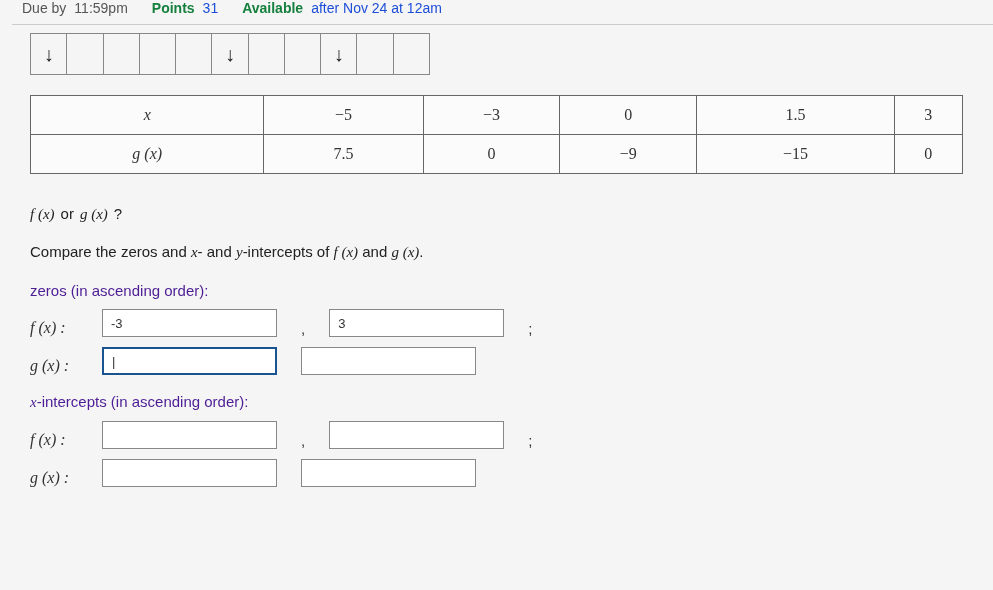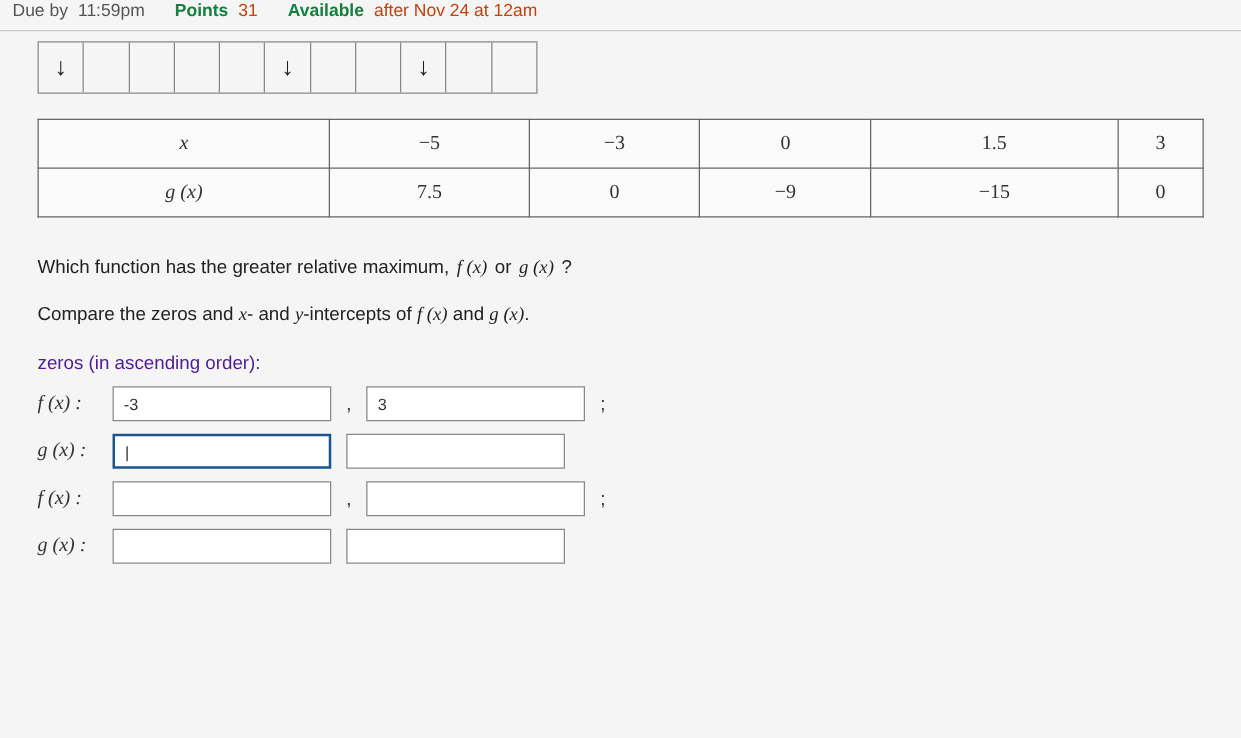--- a/index.html
+++ b/index.html
@@ -14,24 +14,25 @@
       position: relative;
     }
     .header-row {
       display: flex;
       align-items: flex-start;
       padding: 0 10px 8px 10px;
       gap: 24px;
       color: #555;
       font-size: 14px;
       border-bottom: 1px solid #ccc;
+      margin-left: 12px;
     }
     .header-item { display: flex; gap: 8px; align-items: baseline; }
     .header-label { font-weight: 600; color: #15803d; }
-    .header-value { color: #c2410c; }
+    .header-value { color: #1d4ed8; }
     .content { padding: 8px 30px 0 30px; }
     .arrow-grid {
       display: flex;
       border: 1px solid #888;
       width: 400px;
       height: 42px;
       margin-bottom: 20px;
     }
     .arrow-cell {
       flex: 1;
@@ -67,21 +68,21 @@
       padding: 4px 8px;
       height: 28px;
       font-size: 13px;
       color: #333;
       vertical-align: middle;
     }
     .answer-input.w1 { width: 165px; }
     .answer-input.w2 { width: 175px; }
     .answer-input.focused { border: 2px solid #1a5490; }
     .section-label { font-size: 15px; color: #4c1d95; margin: 18px 0 10px 0; }
-    .func-row { display: flex; align-items: center; gap: 12px; margin-bottom: 10px; }
+    .func-row { display: flex; align-items: flex-end; gap: 24px; margin-bottom: 10px; }
     .func-label { font-family: 'Times New Roman', serif; font-style: italic; font-size: 16px; min-width: 48px; }
     .comma { font-size: 15px; }
     .inline-row { display: flex; align-items: center; gap: 6px; flex-wrap: wrap; }
   </style>
 </head>
 <body>
 
 <div class="header-row">
   <div class="header-item">
     <span>Due by</span>
@@ -128,21 +129,20 @@
       <td class="num">7.5</td>
       <td class="num">0</td>
       <td class="num">−9</td>
       <td class="num">−15</td>
       <td class="num">0</td>
     </tr>
   </tbody>
     </table>
 
   <div class="question inline-row">
-    <span>Which function has the greater relative maximum,</span>
     <span class="math">f (x)</span>
     <span> or </span>
     <span class="math">g (x)</span>
     <span>?</span>
   </div>
 
   <div class="question">
     <span>Compare the zeros and </span><span class="math">x</span><span>- and </span><span class="math">y</span><span>-intercepts of </span><span class="math">f (x)</span><span> and </span><span class="math">g (x)</span><span>.</span>
   </div>
 
@@ -155,20 +155,23 @@
     <input class="answer-input w2" value="3" style="">
     <span class="comma">;</span>
   </div>
 
   <div class="func-row">
     <span class="func-label">g (x) :</span>
     <input class="answer-input w2 focused" value="|" style="">
     <input class="answer-input w2" value="" style="">
   </div>
 
+  <div class="section-label">
+    <span class="math">x</span><span>-intercepts (in ascending order):</span>
+  </div>
 
   <div class="func-row">
     <span class="func-label">f (x) :</span>
     <input class="answer-input w2" value="" style="">
     <span class="comma">,</span>
     <input class="answer-input w2" value="" style="">
     <span class="comma">;</span>
   </div>
 
   <div class="func-row">

